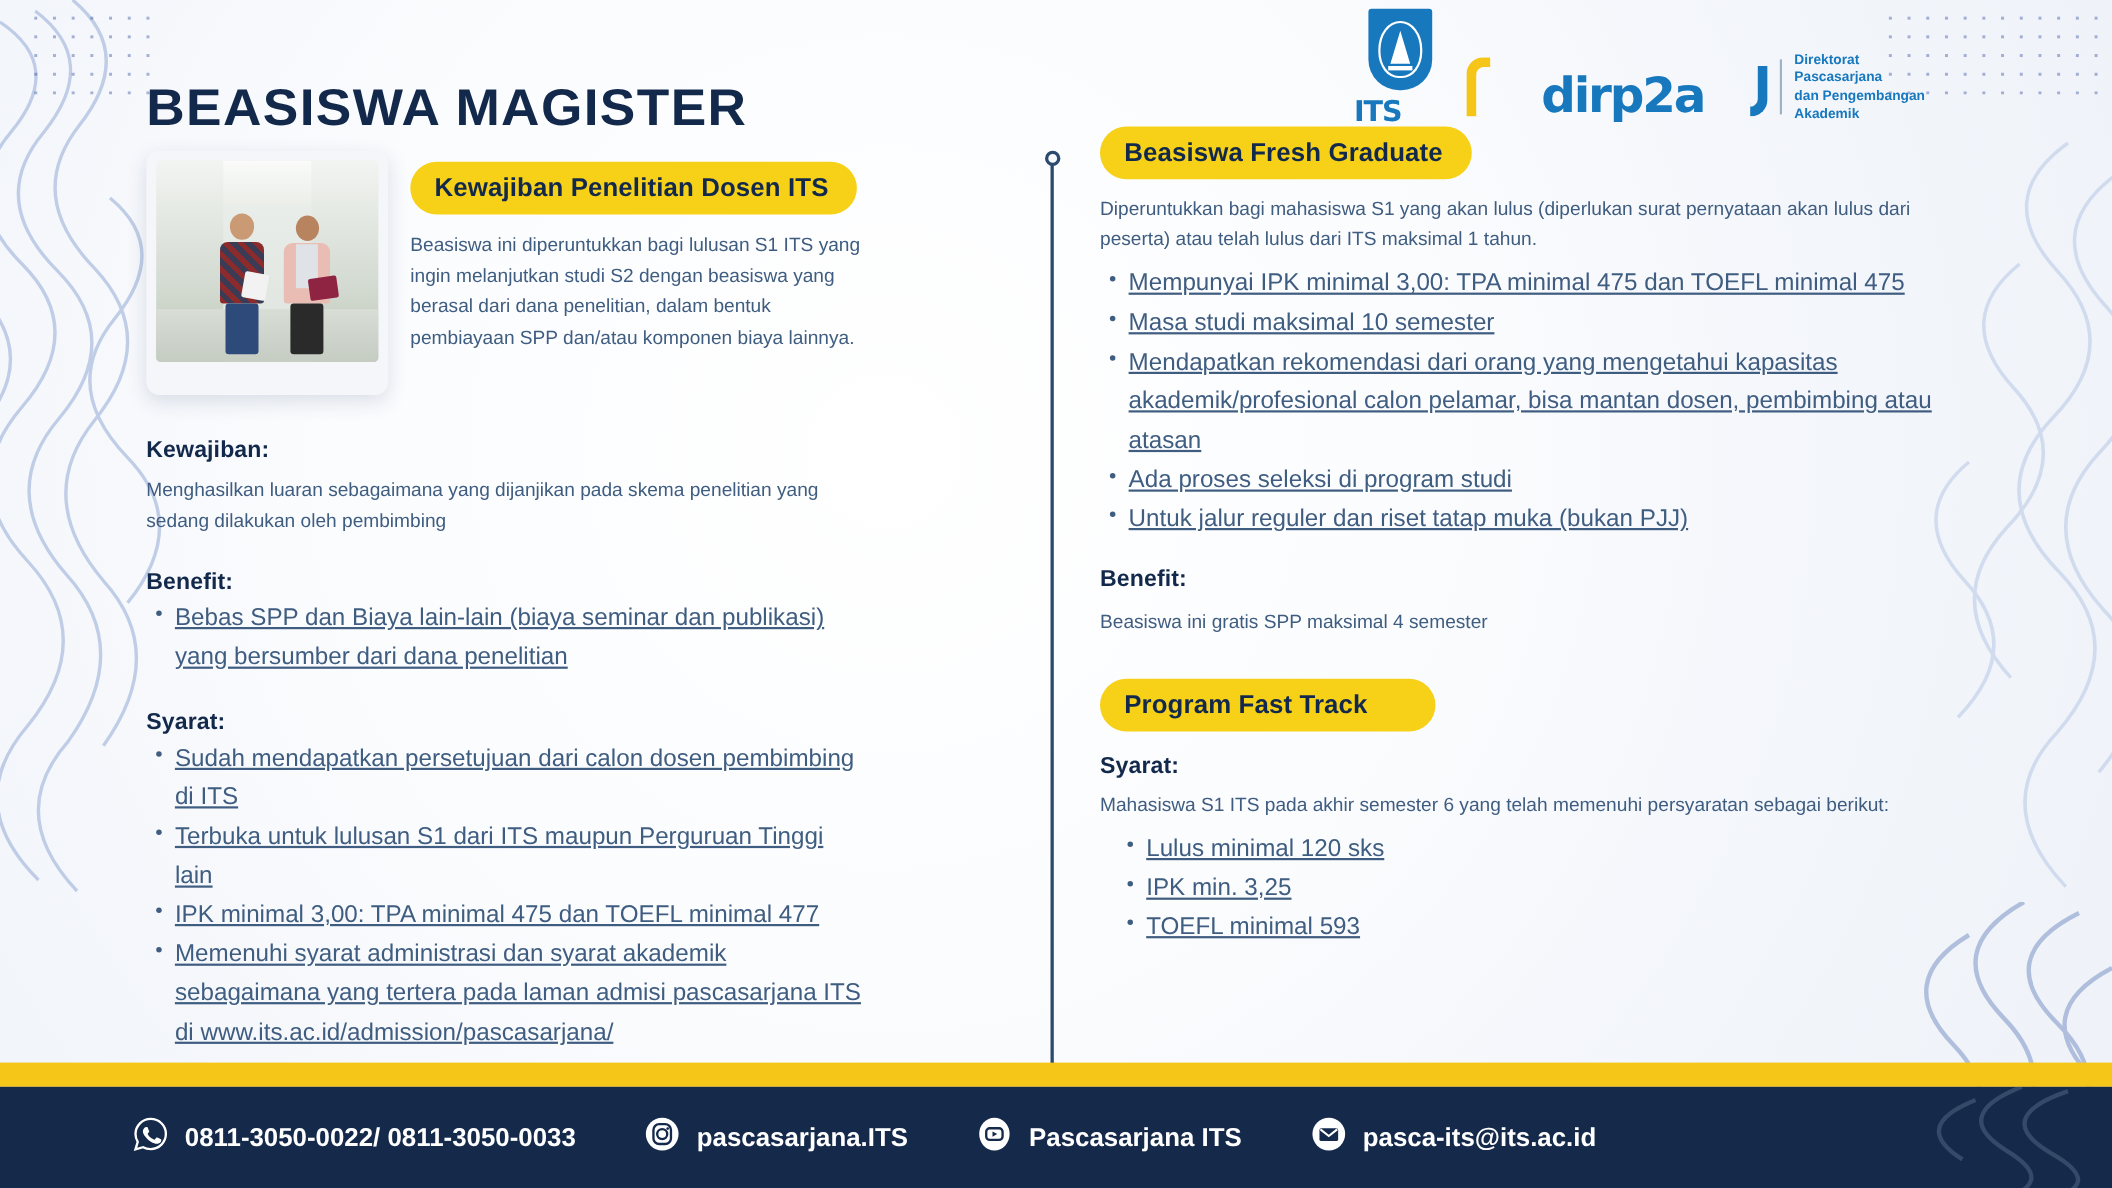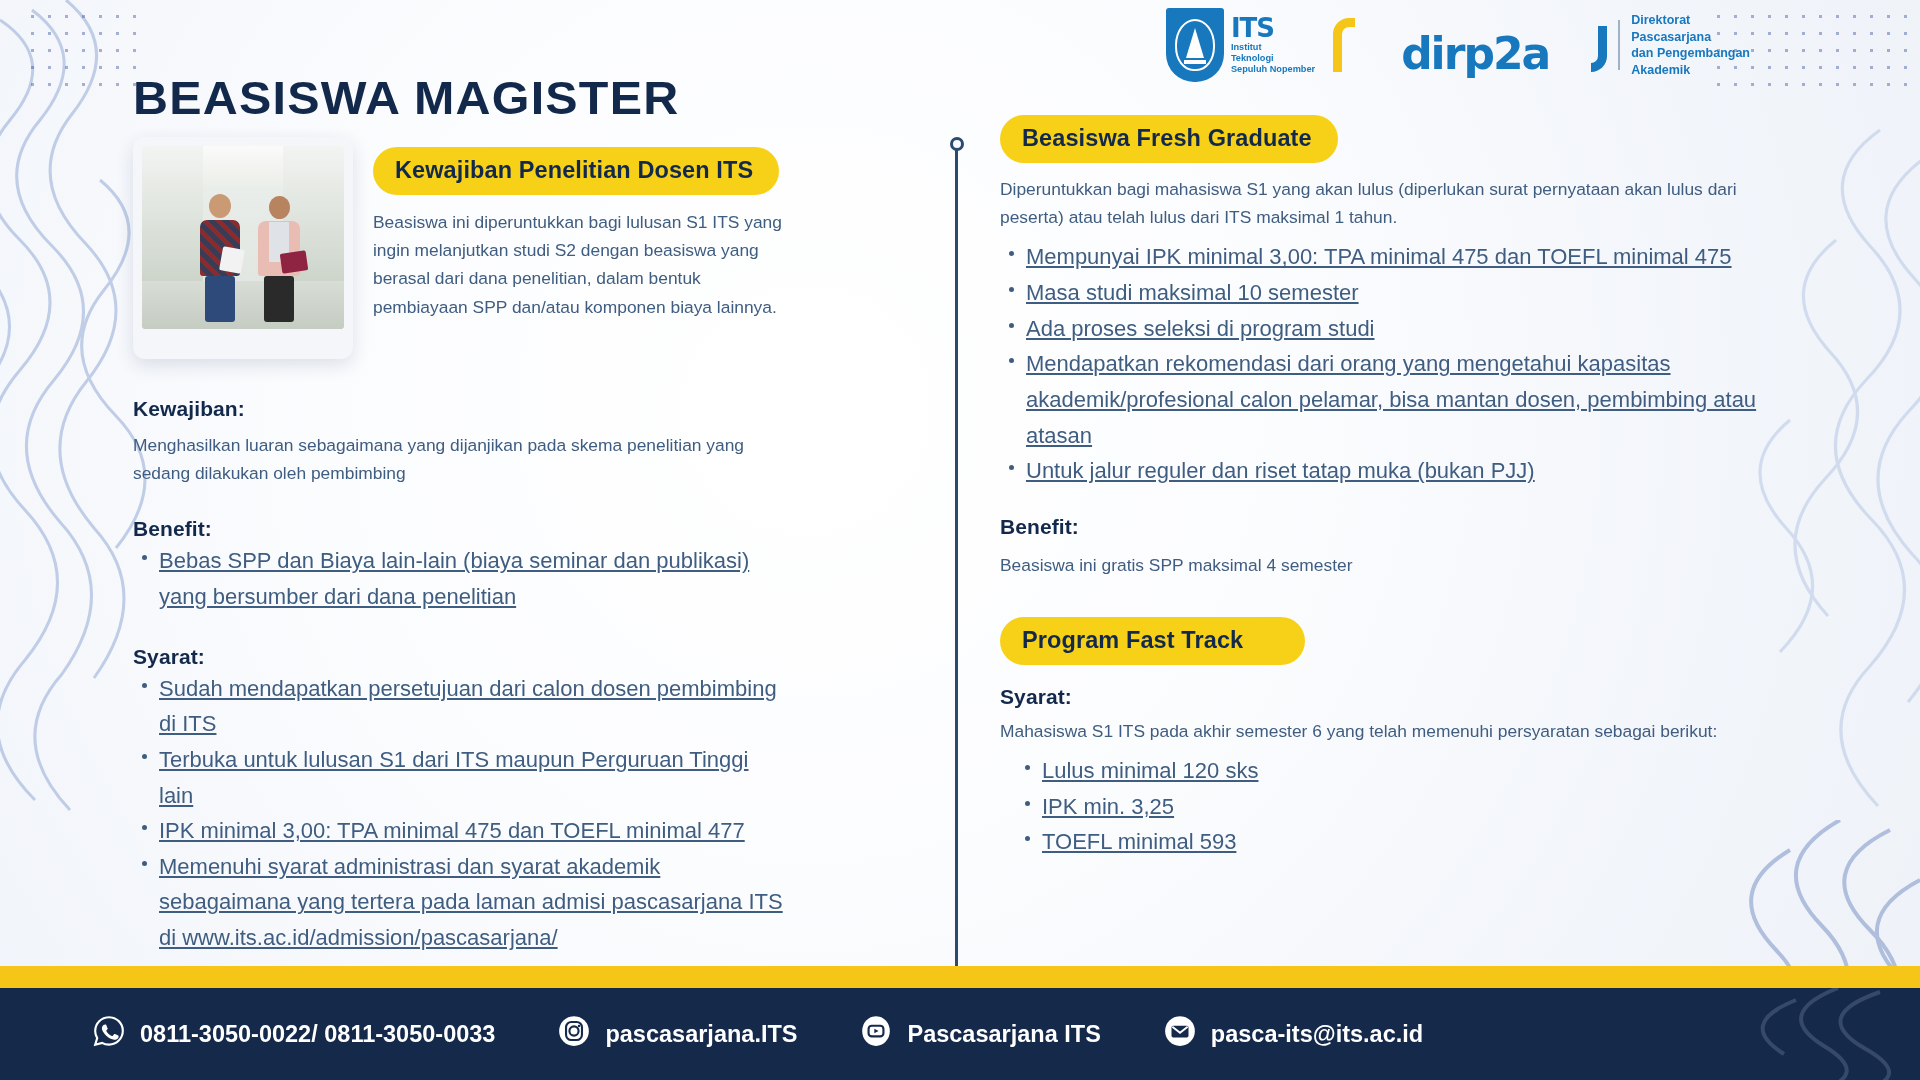--- a/index.html
+++ b/index.html
@@ -45,21 +45,21 @@
   }
   .dots-tl { left: 24px;  top: 8px;  width: 120px; height: 78px; }
   .dots-tr { right: 10px; top: 8px;  width: 200px; height: 78px; }
 
   
   .logo-bar {
     position: absolute;
     top: 8px; right: 170px;
     display: flex; align-items: center; gap: 18px;
   }
-  .its-logo { display: flex; align-items: center; gap: 7px; }
+  .its-logo { display: flex; align-items: center; gap: 7px; flex-direction: column; }
   .its-shield {
     width: 58px; height: 74px;
     background: #1878be;
     border-radius: 3px 3px 28px 28px;
     position: relative;
     display: flex; align-items: center; justify-content: center;
   }
   .its-shield .ring {
     width: 40px; height: 52px;
     border: 2.5px solid #ffffff;
@@ -293,21 +293,21 @@
     left: 0; bottom: 0;
     width: 1920px; height: 92px;
     background: #15294b;
     display: flex;
     align-items: center;
     overflow: hidden;
   }
   .foot-items {
     display: flex; align-items: flex-start;
     width: 100%;
-    padding-left: 92px;
+    padding-left: 120px;
     gap: 62px;
   }
   .foot-item {
     display: flex; align-items: center; gap: 14px;
     color: #ffffff;
     font-size: 23.5px;
     font-weight: 700;
     white-space: nowrap;
   }
   .foot-item svg { flex: 0 0 auto; }
@@ -450,22 +450,22 @@
     </div>
 
     <div class="col-right">
 
       <div class="r-block">
         <span class="badge">Beasiswa Fresh Graduate</span>
         <p class="para">Diperuntukkan bagi mahasiswa S1 yang akan lulus (diperlukan surat pernyataan akan lulus dari peserta) atau telah lulus dari ITS maksimal 1 tahun.</p>
         <ul class="bullets">
           <li>Mempunyai IPK minimal 3,00: TPA minimal 475 dan TOEFL minimal 475</li>
           <li>Masa studi maksimal 10 semester</li>
+          <li>Mendapatkan rekomendasi dari orang yang mengetahui kapasitas akademik/profesional calon pelamar, bisa mantan dosen, pembimbing atau atasan</li>
           <li>Ada proses seleksi di program studi</li>
-          <li>Mendapatkan rekomendasi dari orang yang mengetahui kapasitas akademik/profesional calon pelamar, bisa mantan dosen, pembimbing atau atasan</li>
           <li>Untuk jalur reguler dan riset tatap muka (bukan PJJ)</li>
         </ul>
         <div class="sec-head">Benefit:</div>
         <p class="para">Beasiswa ini gratis SPP maksimal 4 semester</p>
       </div>
 
       <div class="r-block" style="margin-top:38px">
         <span class="badge badge-wide">Program Fast Track</span>
         <div class="sec-head" style="margin-top:20px">Syarat:</div>
         <p class="para" style="margin-top:8px">Mahasiswa S1 ITS pada akhir semester 6 yang telah memenuhi persyaratan sebagai berikut:</p>

